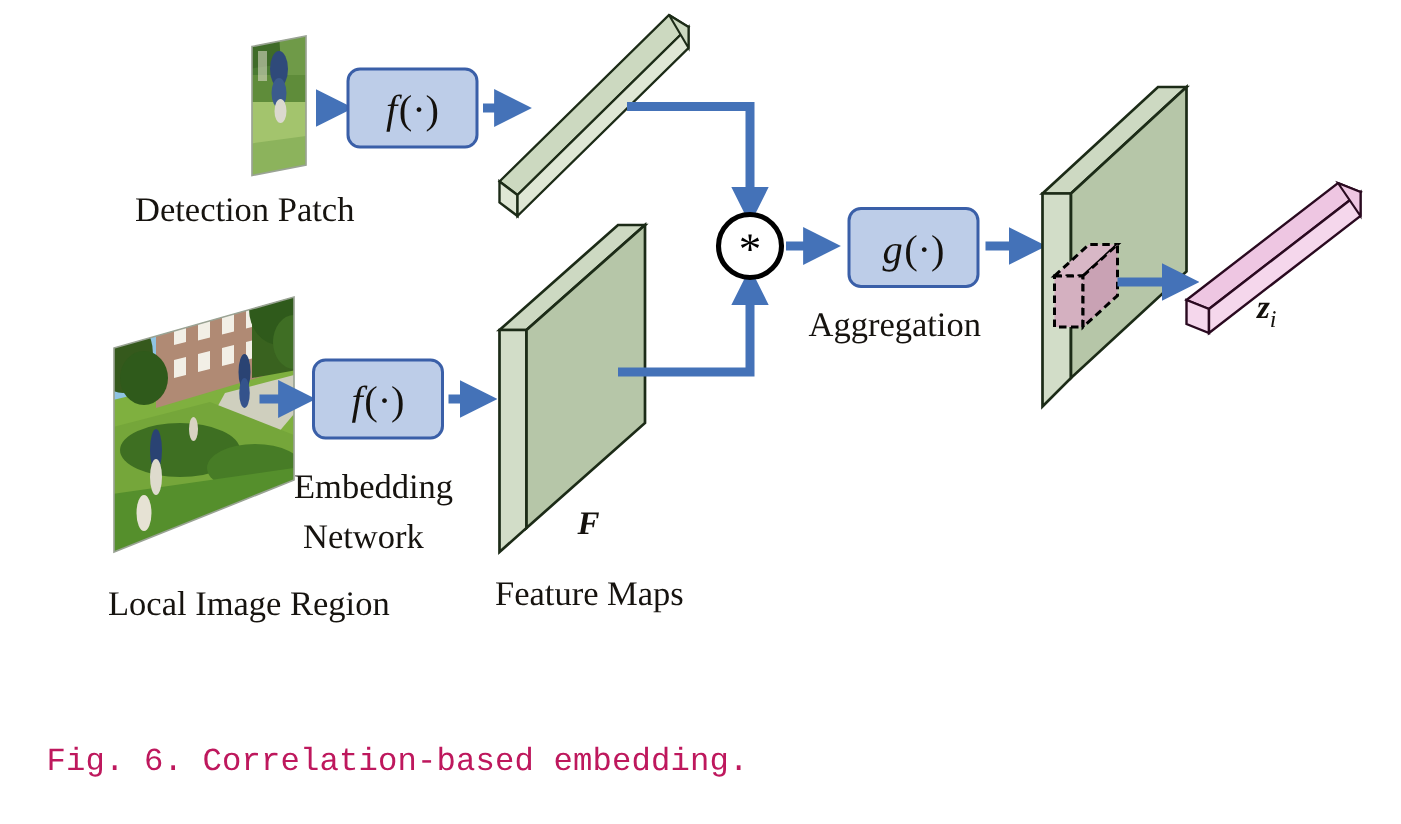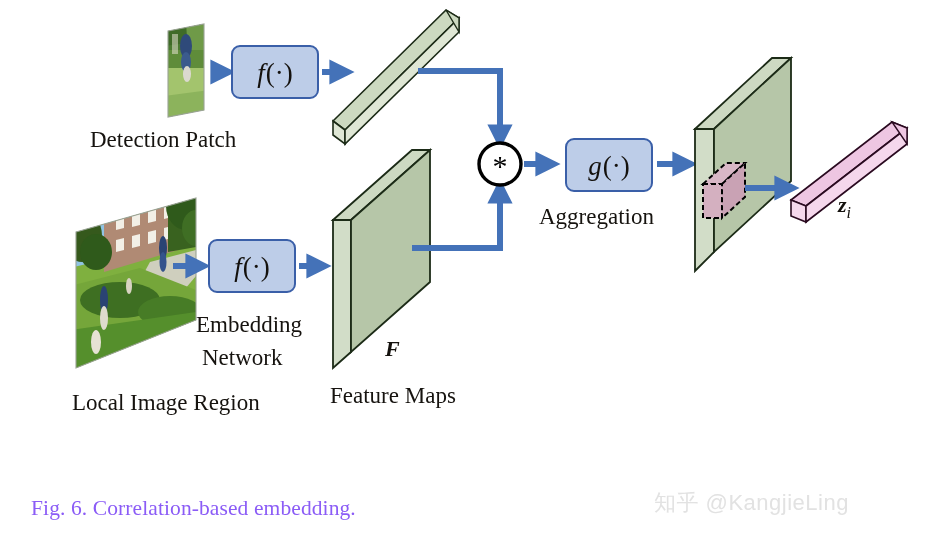--- a/index.html
+++ b/index.html
@@ -47,23 +47,23 @@
   }
   .op-star {
     font-family: "Liberation Serif", "DejaVu Serif", serif;
     font-size: 30px;
     fill: #000;
   }
   .caption {
     position: absolute;
     left: 31px;
     top: 496px;
-    font-family: Liberation Serif, serif;
+    font-family: Liberation Mono, monospace;
     font-size: 21.5px;
-    color: #8b5cf6;
+    color: #be185d;
     letter-spacing: 0.1px;
     white-space: nowrap;
   }
   .watermark {
     position: absolute;
     left: 654px;
     top: 488px;
     font-family: "Liberation Sans", "DejaVu Sans", sans-serif;
     font-size: 22px;
     color: #e2e2e2;
@@ -246,15 +246,14 @@
     <text class="lbl" x="72" y="410">Local Image Region</text>
     <text class="lbl" x="330" y="403">Feature Maps</text>
     <text class="lbl-bold-math" x="385" y="356">F</text>
     <text class="lbl" x="539" y="224">Aggregation</text>
     <text class="lbl-bold-math" x="838" y="212">
       <tspan style="font-weight:bold">z</tspan><tspan dy="6" style="font-size:16px;font-weight:normal">i</tspan>
     </text>
   </svg>
 
   <div class="caption">Fig. 6. Correlation-based embedding.</div>
-  <div class="watermark">知乎 @KangjieLing</div>
 
 </div>
 
 </body></html>

